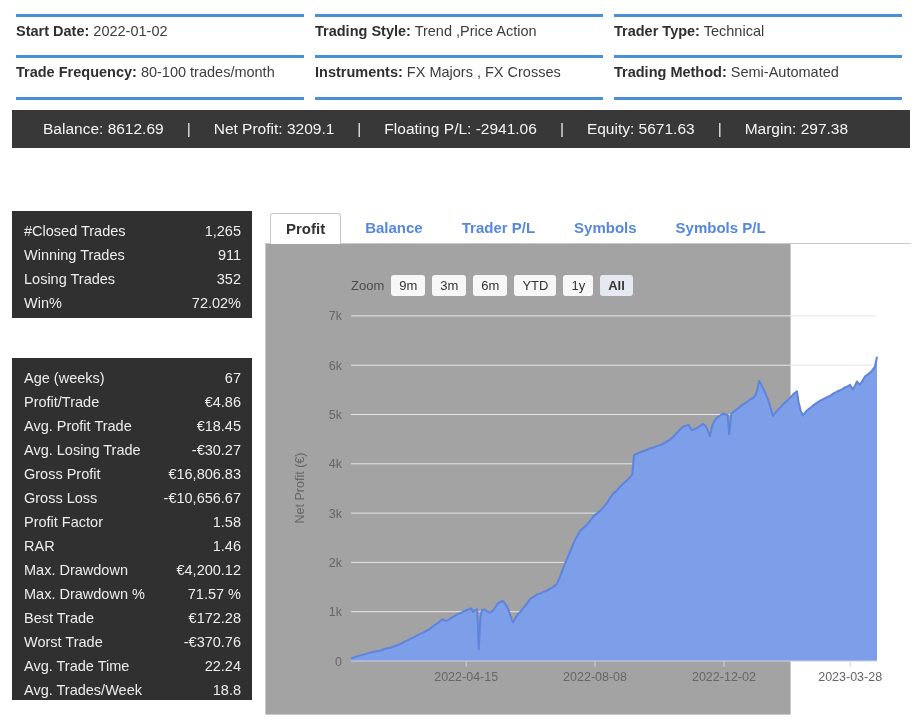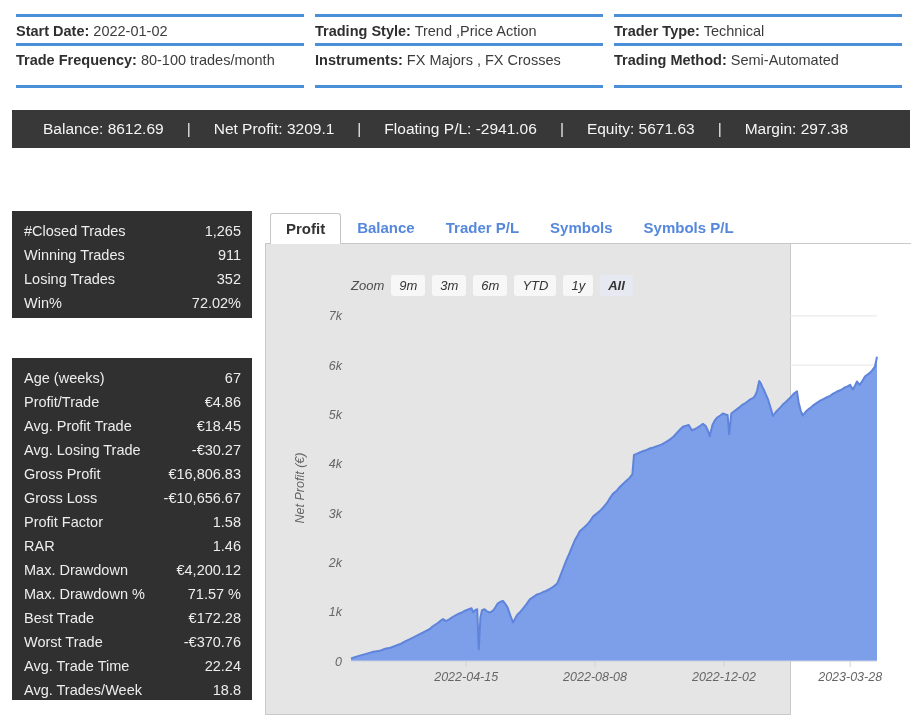--- a/index.html
+++ b/index.html
@@ -12,21 +12,21 @@
     overflow: hidden;
   }
 
   
   .info-grid {
     position: absolute; left: 16px; top: 14px; width: 886px;
     display: grid; grid-template-columns: 1fr 1fr 1fr;
     column-gap: 11px;
   }
   .info-cell {
-    height: 29px;
+    height: 41px;
     border-top: 3px solid #4a90d9;
     font-size: 14.5px;
     padding-top: 6px;
     white-space: nowrap; overflow: hidden;
     background: #fff;
   }
   .info-cell.last-row { border-bottom: 3px solid #4a90d9; height: 45px; }
   .info-cell b { color: #2f2f2f; }
   .info-cell span.val { color: #3c3c3c; }
 
@@ -65,40 +65,39 @@
     height: 31px;
     border-bottom: 1px solid #c9c9c9;
     padding-left: 5px;
   }
   .tab {
     font-size: 15px; font-weight: bold;
     color: #5588dd;
     padding: 0 15px;
     line-height: 29px; height: 30px;
     cursor: pointer;
-    margin-right: 1px;
+    margin-right: 9px;
     white-space: nowrap;
     text-align: right;
   }
   .tab.active {
     color: #333;
     background: #fff;
     border: 1px solid #c5c5c5;
     border-bottom: none;
     border-radius: 3px 3px 0 0;
     margin-bottom: -1px;
     height: 31px;
   }
   .chart-body {
     position: relative;
     width: 526px; height: 471px;
     border: 1px solid #c9c9c9;
     border-top: none;
-    background: #e5e5e5;
-    font-style: italic;
+    background: #a3a3a3;
   }
   .zoom-row {
     position: absolute; left: 85px; top: 31px;
     display: flex; align-items: center;
     font-size: 13px; color: #4d4d4d;
     z-index: 2;
   }
   .zoom-btn {
     margin-left: 7px;
     padding: 3px 8px;

